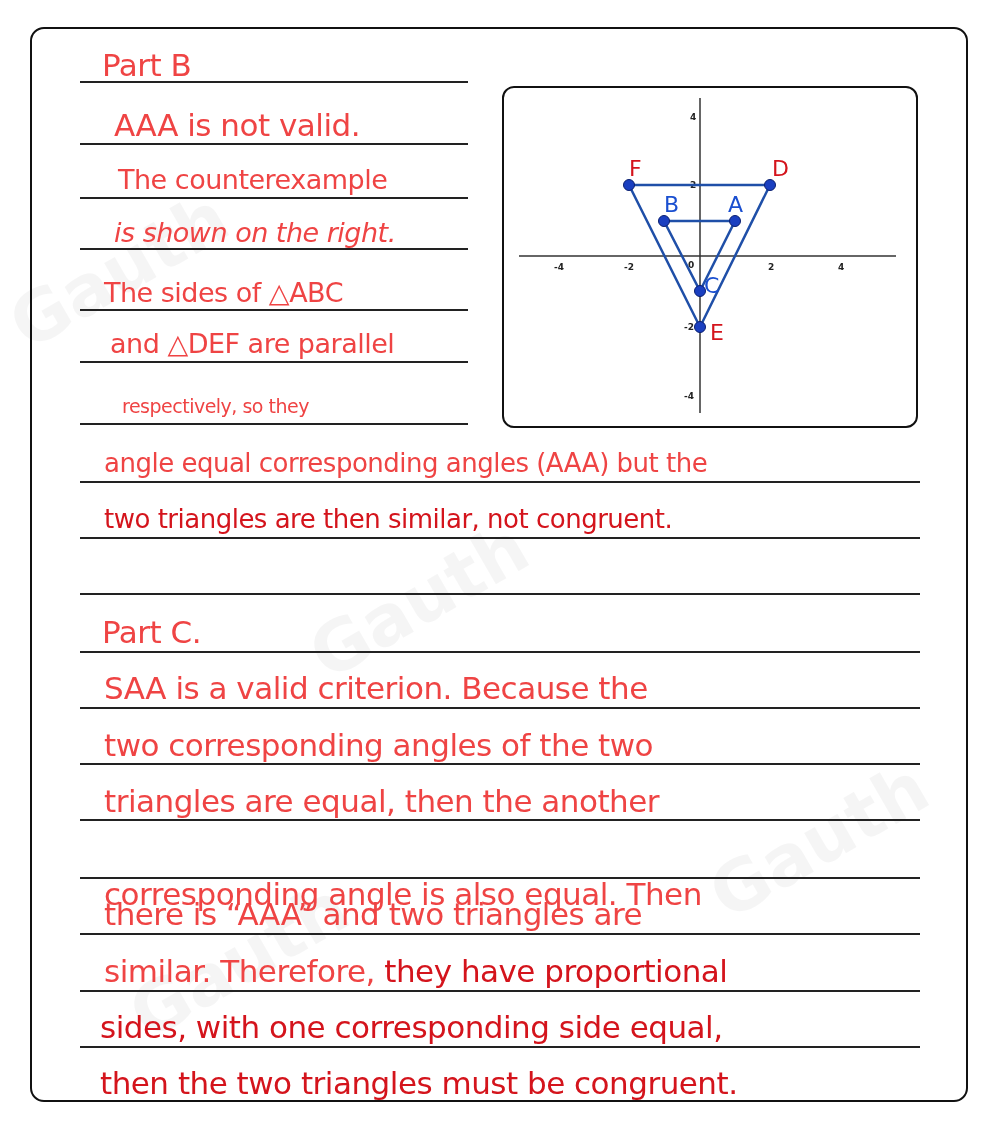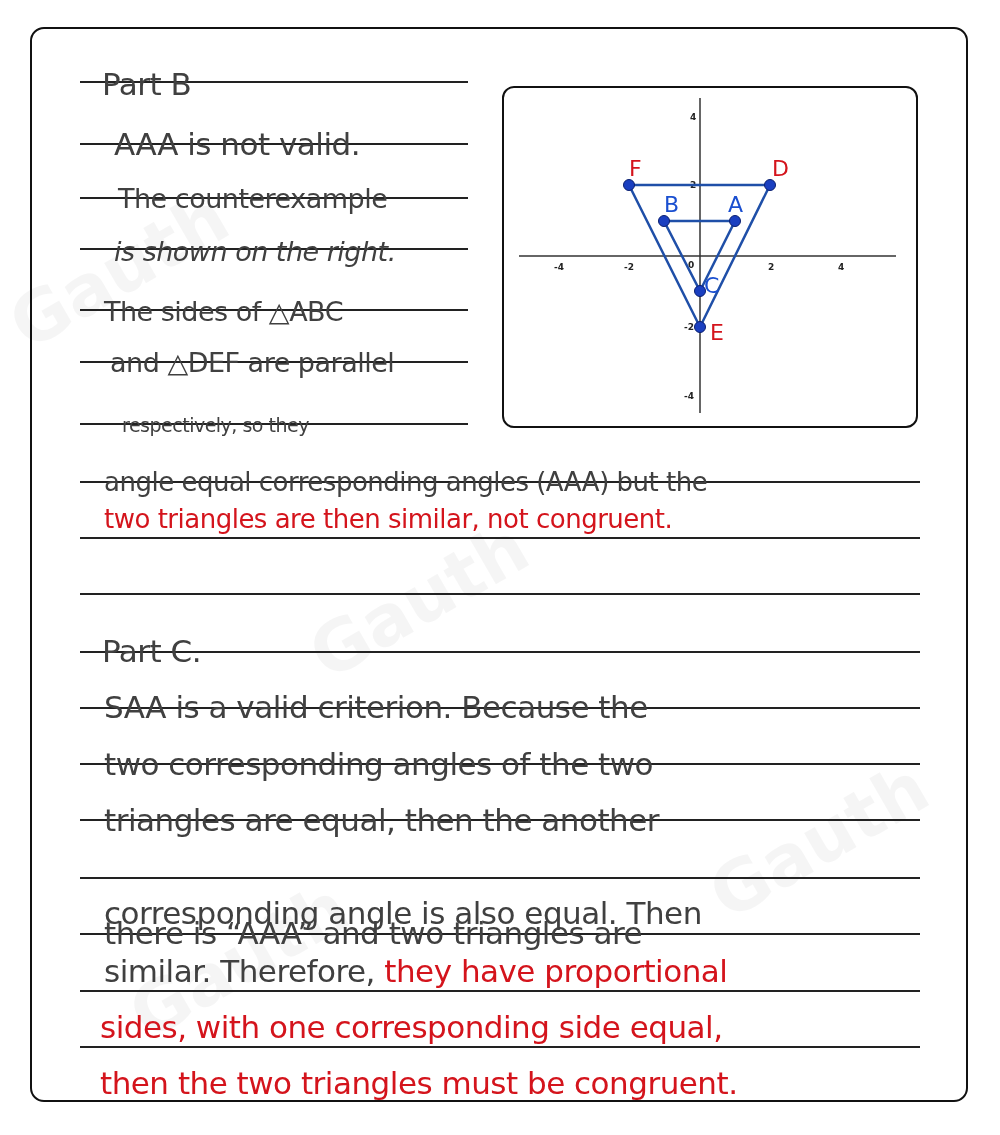--- a/index.html
+++ b/index.html
@@ -3,21 +3,21 @@
 <meta charset="utf-8">
 <style>
   html, body { margin: 0; padding: 0; background: #ffffff; }
   body { width: 1000px; height: 1135px; position: relative; overflow: hidden;
          font-family: "DejaVu Sans", sans-serif; }
   .card { position: absolute; left: 30px; top: 27px; width: 938px; height: 1075px;
           border: 2px solid #111; border-radius: 14px; background: #fff; box-sizing: border-box; }
   .rule { position: absolute; height: 1.5px; background: #222; }
   .line { position: absolute; font-size: 29px; line-height: 34px; white-space: nowrap;
           font-family: "DejaVu Sans", sans-serif; letter-spacing: -0.5px; }
-  .black { color: #404040; margin-top: 19px; }
+  .black { color: #ef4444; }
   .red { color: #d4141c; }
   .graph { position: absolute; left: 502px; top: 86px; width: 416px; height: 342px;
            border: 2px solid #111; border-radius: 12px; background: #fff; box-sizing: border-box; }
   .graph svg { position: absolute; left: 0; top: 0; }
   .wm { position: absolute; color: rgba(0,0,0,0.04); font-size: 70px; font-weight: bold;
         transform: rotate(-30deg); pointer-events: none; font-family: "DejaVu Sans", sans-serif; }
 </style>
 </head>
 <body>
 

